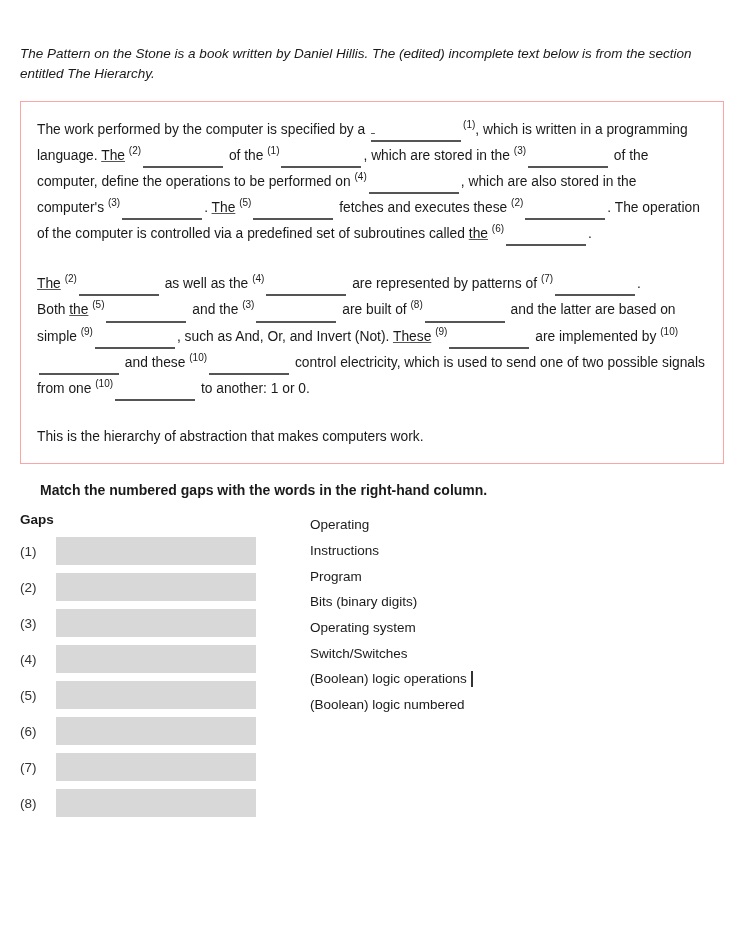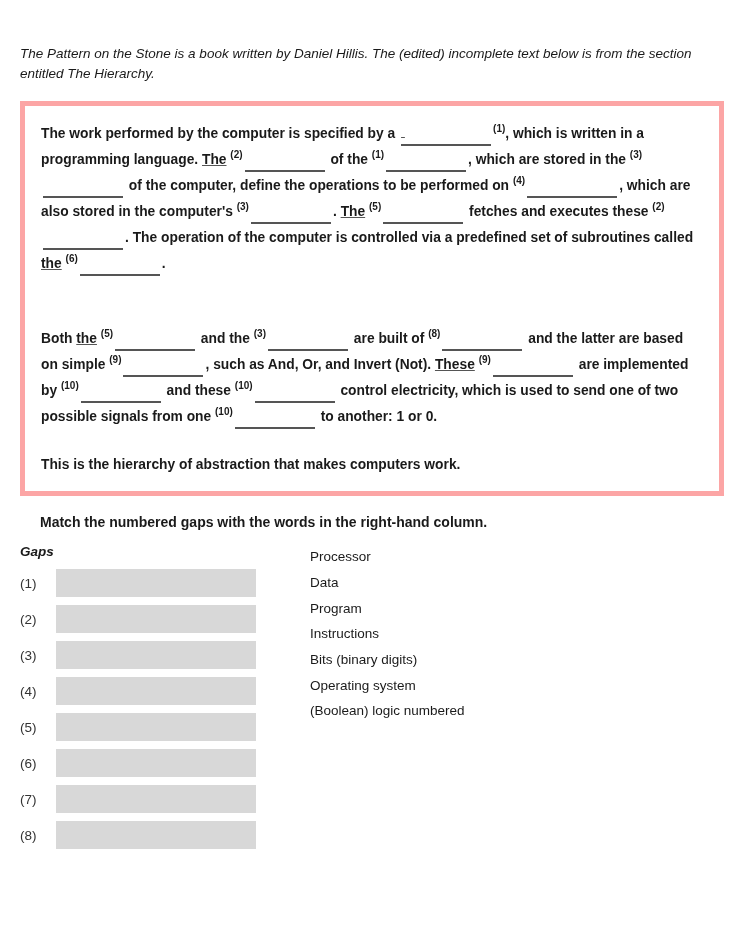--- a/index.html
+++ b/index.html
@@ -16,26 +16,25 @@
 
     .intro-text {
       font-style: italic;
       font-size: 13.5px;
       margin-bottom: 16px;
       line-height: 1.5;
       margin-top: 28px;
     }
 
     .passage-box {
-      border: 5px solid #fca5a5;
+      border: 1px solid #fca5a5;
       padding: 14px 16px;
       margin-bottom: 18px;
       line-height: 1.75;
       font-size: 13.8px;
-      font-weight: bold;
     }
 
     .gap {
       display: inline-block;
       border-bottom: 2px solid #555;
       min-width: 80px;
       margin: 0 2px;
       vertical-align: bottom;
     }
 
@@ -70,21 +69,20 @@
     }
 
     .words-col {
       flex: 1;
     }
 
     .col-header {
       font-weight: bold;
       font-size: 13.5px;
       margin-bottom: 10px;
-      font-style: italic;
     }
 
     .gap-row {
       display: flex;
       align-items: center;
       margin-bottom: 8px;
     }
 
     .gap-label {
       min-width: 36px;
@@ -133,20 +131,23 @@
 
 <p class="intro-text">
   <em>The Pattern on the Stone</em><span> is a book written by Daniel Hillis. The (edited) incomplete text below is from the section entitled </span><em>The Hierarchy</em><span>.</span>
 </p>
 
 <div class="passage-box">
   <span>The work performed by the computer is specified by a <span class="underline-word gap" style="min-width:90px;">&nbsp;</span><sup>(1)</sup>, which is written in a programming language. <span class="underline-word">The</span> <sup>(2)</sup><span class="gap" style="min-width:80px;">&nbsp;</span> of the <sup>(1)</sup><span class="gap" style="min-width:80px;">&nbsp;</span>, which are stored in the <sup>(3)</sup><span class="gap" style="min-width:80px;">&nbsp;</span> of the computer, define the operations to be performed on <sup>(4)</sup><span class="gap" style="min-width:90px;">&nbsp;</span>, which are also stored in the computer's <sup>(3)</sup><span class="gap" style="min-width:80px;">&nbsp;</span>. <span class="underline-word">The</span> <sup>(5)</sup><span class="gap" style="min-width:80px;">&nbsp;</span> fetches and executes these <sup>(2)</sup><span class="gap" style="min-width:80px;">&nbsp;</span>. The operation of the computer is controlled via a predefined set of subroutines called <span class="underline-word">the</span> <sup>(6)</sup><span class="gap" style="min-width:80px;">&nbsp;</span>.</span>
 
   <br><br>
 
+  <span>
+    <span class="underline-word">The</span> <sup>(2)</sup><span class="gap" style="min-width:80px;">&nbsp;</span> as well as the <sup>(4)</sup><span class="gap" style="min-width:80px;">&nbsp;</span> are represented by patterns of <sup>(7)</sup><span class="gap" style="min-width:80px;">&nbsp;</span>.
+  </span>
 
   <br>
 
   <span>
     Both <span class="underline-word">the</span> <sup>(5)</sup><span class="gap" style="min-width:80px;">&nbsp;</span> and the <sup>(3)</sup><span class="gap" style="min-width:80px;">&nbsp;</span> are built of <sup>(8)</sup><span class="gap" style="min-width:80px;">&nbsp;</span> and the latter are based on simple <sup>(9)</sup><span class="gap" style="min-width:80px;">&nbsp;</span>, such as And, Or, and Invert (Not). <span class="underline-word">These</span> <sup>(9)</sup><span class="gap" style="min-width:80px;">&nbsp;</span> are implemented by <sup>(10)</sup><span class="gap" style="min-width:80px;">&nbsp;</span> and these <sup>(10)</sup><span class="gap" style="min-width:80px;">&nbsp;</span> control electricity, which is used to send one of two possible signals from one <sup>(10)</sup><span class="gap" style="min-width:80px;">&nbsp;</span> to another: 1 or 0.
   </span>
 
   <br><br>
 
   <span class="hierarchy-note">This is the hierarchy of abstraction that makes computers work.</span>
@@ -190,23 +191,27 @@
         <div class="gap-input-box"></div>
       </div>
       <div class="gap-row">
         <span class="gap-label">(8)</span>
         <div class="gap-input-box"></div>
       </div>
     </div>
 
     <div class="words-col">
       <div class="words-list">
-        <div>Processor</div>
-        <div>Data</div>
+        <div>Operating</div>
+        <div>Instructions</div>
         <div>Program</div>
-        <div>Instructions</div>
         <div>Bits (binary digits)</div>
         <div>Operating system</div>
+        <div>Switch/Switches</div>
+        <div class="cursor-line">
+          <span>(Boolean) logic operations</span>
+          <span class="text-cursor"></span>
+        </div>
         <div>(Boolean) logic numbered</div>
       </div>
     </div>
   </div>
 </div>
 
 </body></html>

